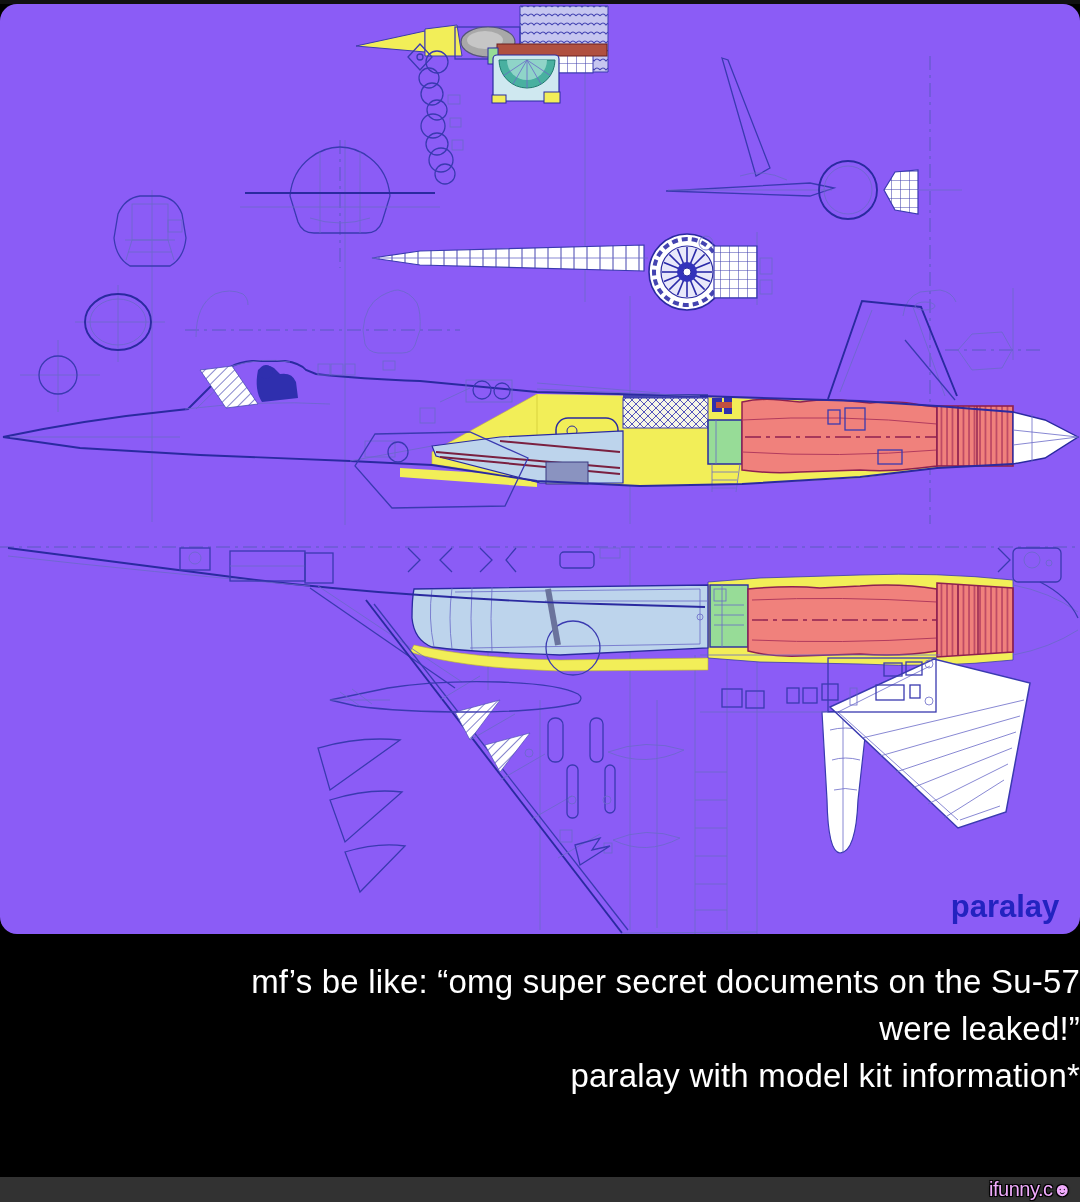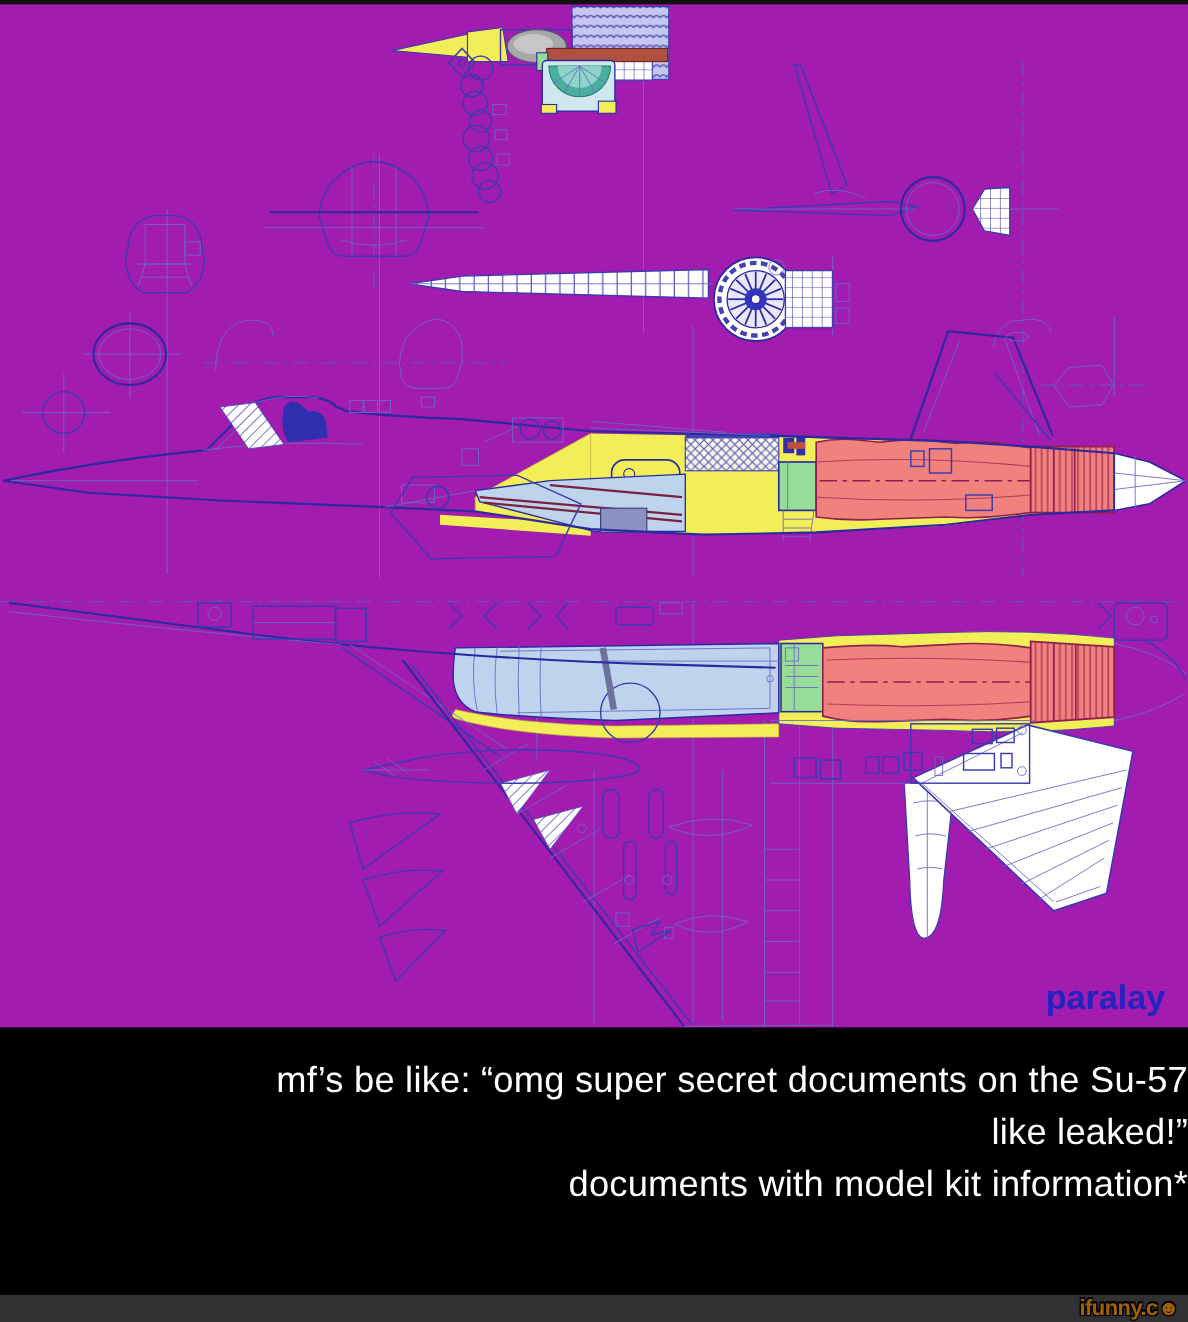--- a/index.html
+++ b/index.html
@@ -1,35 +1,35 @@
 <!DOCTYPE html>
 <html><head>
 <meta charset="utf-8">
 <style>
   html,body{margin:0;padding:0;background:#000;}
   body{width:1080px;height:1202px;overflow:hidden;font-family:"Liberation Sans",sans-serif;position:relative;}
   .top-bar{height:4px;background:#111;}
-  .artwork{position:relative;height:930px;background:#a21caf;overflow:hidden;}
+  .artwork{position:relative;height:930px;background:#8b5cf6;overflow:hidden;border-radius:17px;}
   .artwork svg{position:absolute;left:0;top:0;}
 
   
   .ln{stroke:#3a3ab0;fill:none;stroke-width:1.3;}
   .ln2{stroke:#2a2aa0;fill:none;stroke-width:1.9;}
   .thin{stroke:#6a6ac8;fill:none;stroke-width:.8;}
   .dashdot{stroke:#5a5ac0;fill:none;stroke-width:1;stroke-dasharray:14 5 3 5;}
   .dred{stroke:#8e2050;fill:none;stroke-width:1.4;}
   .dredthin{stroke:#b23b5e;fill:none;stroke-width:1;}
   .maroon{stroke:#7a2040;fill:none;stroke-width:2;}
   .darkblue{fill:#2f2fae;stroke:none;}
 
   .caption{height:243px;background:#000;color:#fff;text-align:right;
            padding-top:24px;box-sizing:border-box;}
   .caption .cap-line{font-size:33px;line-height:47px;font-weight:400;letter-spacing:.2px;}
   .footer-strip{position:absolute;left:0;bottom:0;width:100%;height:25px;background:#323232;}
-  .watermark{position:absolute;right:8px;bottom:1px;color:#a16207;font-weight:bold;
+  .watermark{position:absolute;right:8px;bottom:1px;color:#f0abfc;font-weight:normal;
              font-size:20px;letter-spacing:-0.5px;
              text-shadow:0 0 3px #000,1px 1px 0 #000,-1px -1px 0 #000,1px -1px 0 #000,-1px 1px 0 #000;}
   .watermark .smiley{font-size:19px;}
 </style>
 </head>
 <body>
 
 <div class="top-bar"></div>
 
 <div class="artwork">
@@ -305,18 +305,18 @@
       <path class="thin" d="M700 655 H940 M700 712 H828"></path>
     </g>
   </g>
 
   <text x="1005" y="917" text-anchor="middle" font-size="31" font-weight="bold" fill="#2323c0" font-family="Liberation Sans, sans-serif">paralay</text>
 </svg>
 </div>
 
 <div class="caption">
   <div class="cap-line">mf’s be like: “omg super secret documents on the Su-57</div>
-  <div class="cap-line">like leaked!”</div>
-  <div class="cap-line">documents with model kit information*</div>
+  <div class="cap-line">were leaked!”</div>
+  <div class="cap-line">paralay with model kit information*</div>
 </div>
 
 <div class="footer-strip"></div>
 <div class="watermark"><span>ifunny.c</span><span class="smiley">☻</span></div>
 
 </body></html>

